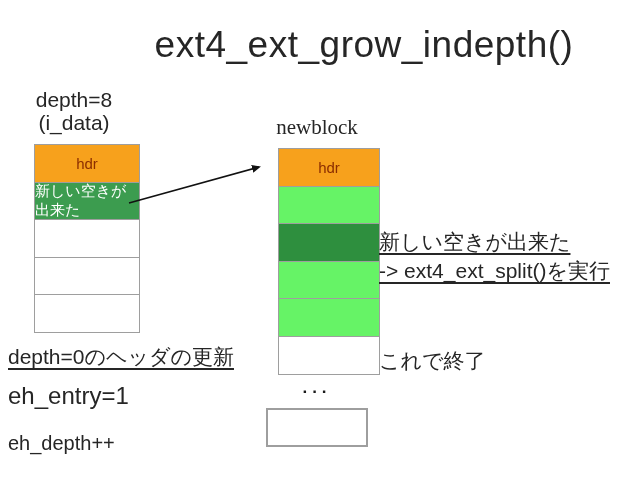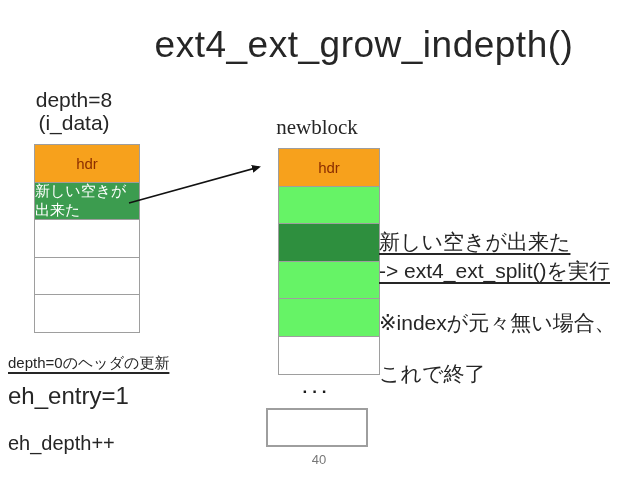--- a/index.html
+++ b/index.html
@@ -110,24 +110,24 @@
     white-space: nowrap;
   }
   .underlined {
     text-decoration: underline;
     text-decoration-thickness: 1.5px;
     text-underline-offset: 4px;
   }
   #note-r1 { left: 379px; top: 228px; }
   #note-r2 { left: 379px; top: 257px; }
   #note-r3 { left: 379px; top: 309px; }
-  #note-r4 { left: 379px; top: 360px; }
+  #note-r4 { left: 379px; top: 347px; }
 
   
-  #note-l-heading { left: 8px; top: 354px; font-size: 15px; }
+  #note-l-heading { left: 8px; top: 343px; font-size: 21px; }
   #note-l1 { left: 8px; top: 382px; font-size: 24px; }
   #note-l2 { left: 8px; top: 405px; font-size: 20px; margin-top: 27px; }
 
   
   .page-number {
     position: absolute;
     left: 0;
     top: 452px;
     width: 100%;
     text-align: center;
@@ -174,22 +174,20 @@
     <defs>
       <marker id="ah" markerWidth="9" markerHeight="8" refX="7" refY="4" orient="auto" markerUnits="userSpaceOnUse">
         <path d="M0,0 L9,4 L0,8 z" fill="#111111"></path>
       </marker>
     </defs>
     <line x1="129" y1="203" x2="259" y2="167" stroke="#111111" stroke-width="1.6" marker-end="url(#ah)"></line>
   </svg>
 
   <div class="note underlined" id="note-r1">新しい空きが出来た</div>
   <div class="note underlined" id="note-r2">-&gt; ext4_ext_split()を実行</div>
-  <div class="note" id="note-r3">※indexが元々無い場合、</div>
   <div class="note" id="note-r4">これで終了</div>
 
   <div class="note underlined" id="note-l-heading">depth=0のヘッダの更新</div>
   <div class="note" id="note-l1">eh_entry=1</div>
   <div class="note" id="note-l2">eh_depth++</div>
 
-  <div class="page-number">40</div>
 
 </div>
 
 </body></html>

